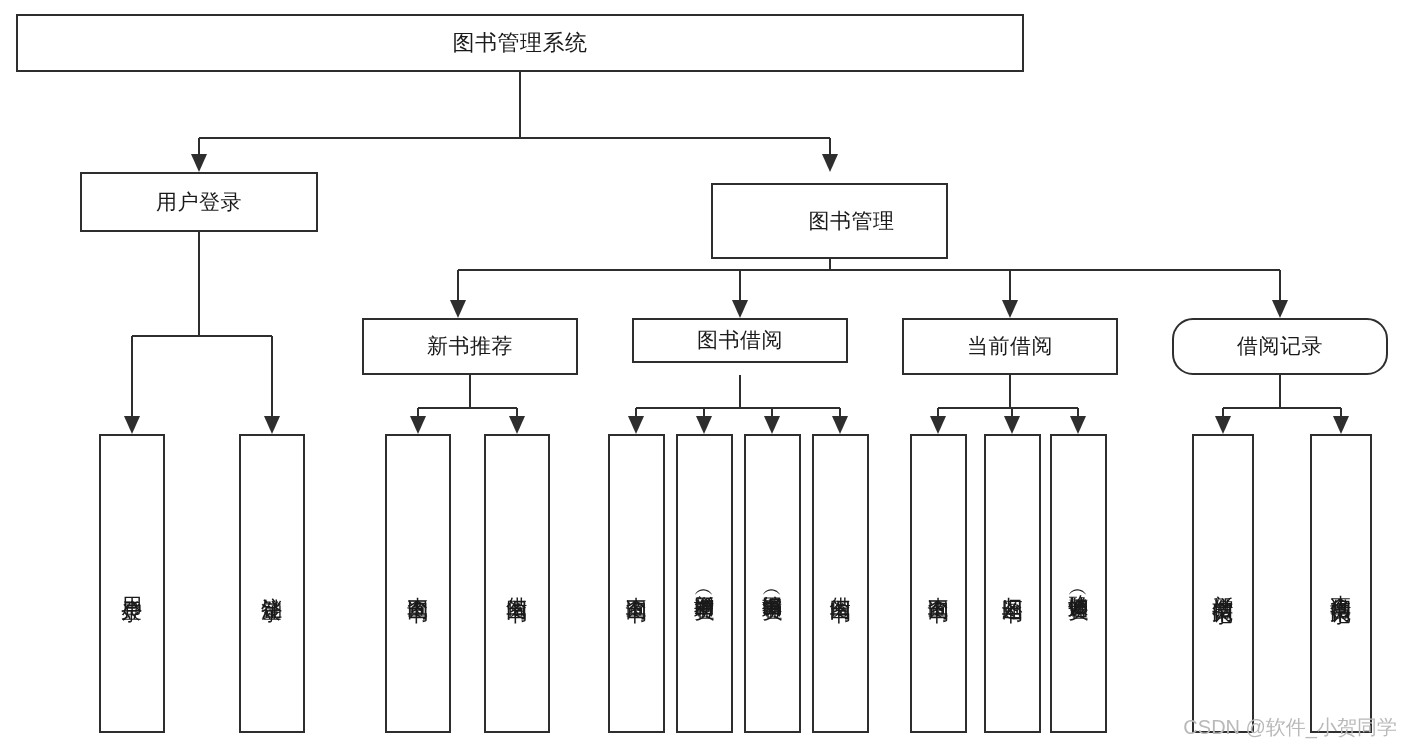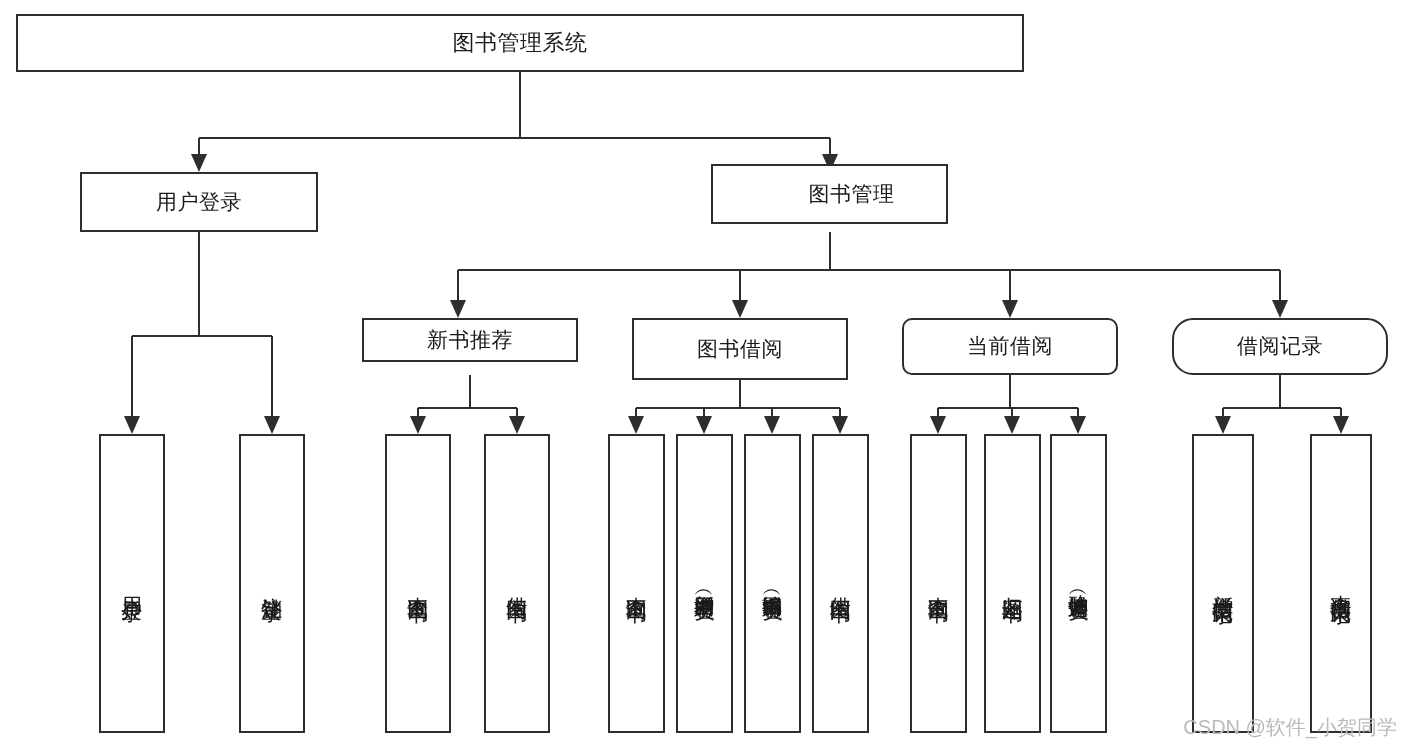--- a/index.html
+++ b/index.html
@@ -139,30 +139,30 @@
       <polygon points="1333,416 1349,416 1341,434" fill="#2e2e2e"></polygon>
     </svg>
 
   <div id="nodes">
       <div class="node horiz root" style="left: 16px; top: 14px; width: 1008px; height: 58px;">
         <span class="node-label">图书管理系统</span>
       </div>
       <div class="node horiz" style="left: 80px; top: 172px; width: 238px; height: 60px;">
         <span class="node-label">用户登录</span>
       </div>
-      <div class="node horiz" style="left: 711px; top: 164px; width: 237px; height: 60px; padding-left: 44px;">
+      <div class="node horiz" style="left: 711px; top: 183px; width: 237px; height: 76px; padding-left: 44px;">
         <span class="node-label">图书管理</span>
       </div>
-      <div class="node horiz" style="left: 362px; top: 318px; width: 216px; height: 44px;">
+      <div class="node horiz" style="left: 362px; top: 318px; width: 216px; height: 57px;">
         <span class="node-label">新书推荐</span>
       </div>
-      <div class="node horiz" style="left: 632px; top: 318px; width: 216px; height: 62px;">
+      <div class="node horiz" style="left: 632px; top: 318px; width: 216px; height: 45px;">
         <span class="node-label">图书借阅</span>
       </div>
-      <div class="node horiz" style="left: 902px; top: 318px; width: 216px; height: 57px; border-radius: 10px;">
+      <div class="node horiz" style="left: 902px; top: 318px; width: 216px; height: 57px;">
         <span class="node-label">当前借阅</span>
       </div>
       <div class="node horiz" style="left: 1172px; top: 318px; width: 216px; height: 57px; border-radius: 21px;">
         <span class="node-label">借阅记录</span>
       </div>
       <div class="node vert" style="left: 99px; top: 434px; width: 66px; height: 299px;">
         <span class="node-label">用户登录</span>
       </div>
       <div class="node vert" style="left: 239px; top: 434px; width: 66px; height: 299px;">
         <span class="node-label">注销登录</span>

